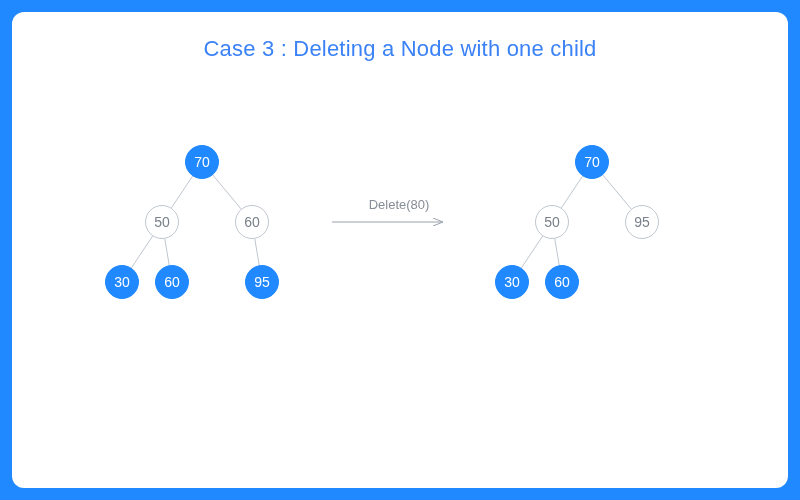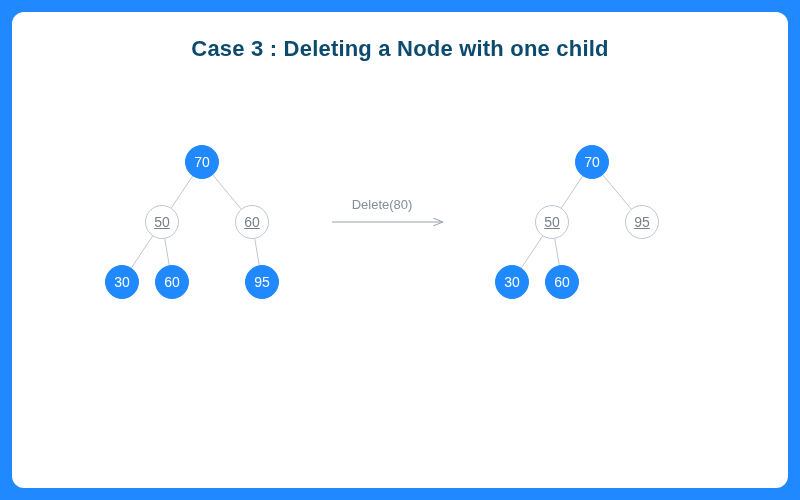--- a/index.html
+++ b/index.html
@@ -19,22 +19,22 @@
     background: #ffffff;
     border-radius: 12px;
   }
   .title {
     position: absolute;
     top: 24px;
     left: 0;
     width: 100%;
     text-align: center;
     font-size: 22px;
-    font-weight: 700;
-    color: #0c4a6e;
+    font-weight: 400;
+    color: #3b82f6;
     letter-spacing: 0.2px;
   }
   .stage {
     position: absolute;
     left: 0;
     top: 0;
     width: 776px;
     height: 476px;
     padding-left: 43px;
   }
@@ -52,35 +52,35 @@
   }
   .node.filled {
     background: #2089ff;
     color: #ffffff;
     border: 1px solid #2089ff;
   }
   .node.hollow {
     background: #ffffff;
     color: #787f88;
     border: 1px solid #bfc6cf;
-    text-decoration: underline;
   }
   svg.edges {
     position: absolute;
     left: 0;
     top: 0;
     width: 776px;
     height: 476px;
     pointer-events: none;
   }
   .op-label {
     position: absolute;
     font-size: 13px;
     color: #868d96;
     transform: translate(-50%, -50%);
+    margin-left: 17px;
   }
 </style>
 </head>
 <body>
 
 <div class="frame">
   <div class="title">Case 3 : Deleting a Node with one child</div>
 
   <svg class="edges">
     <defs>

